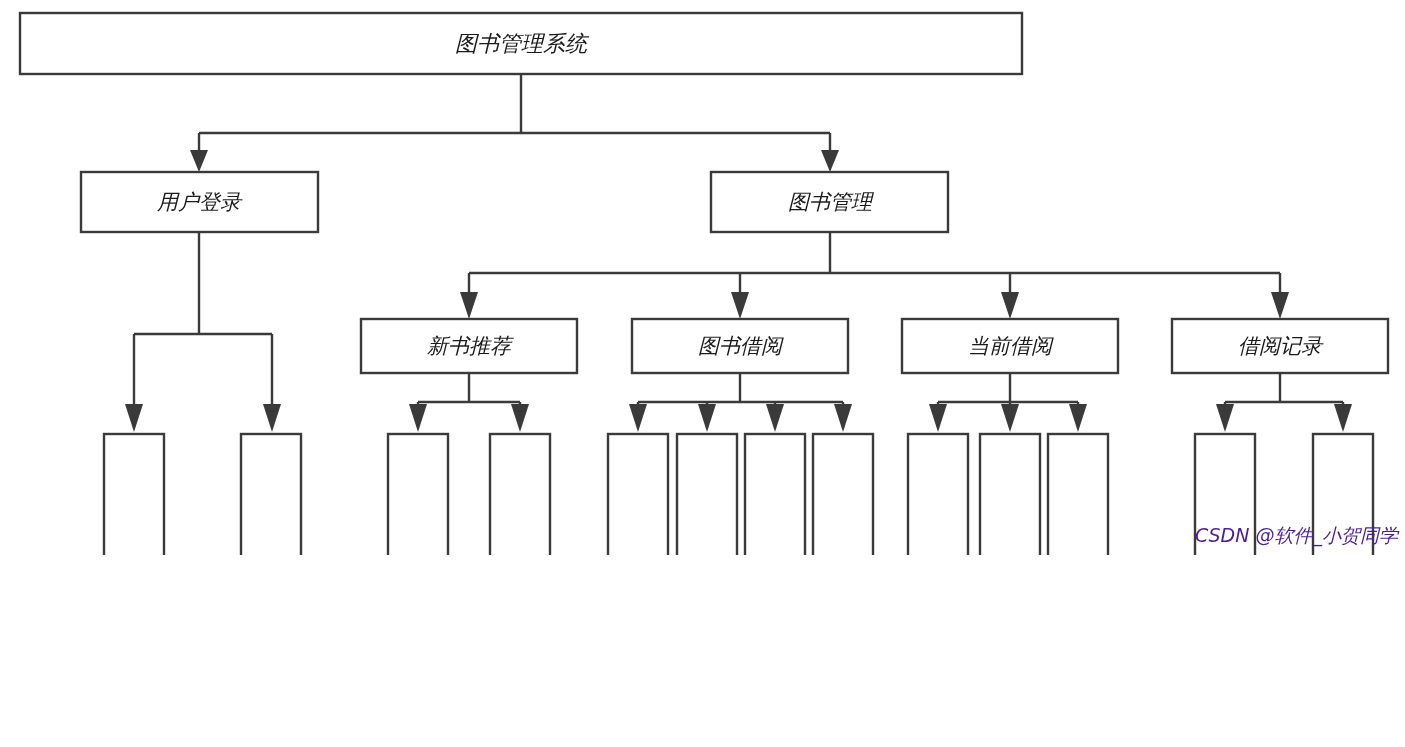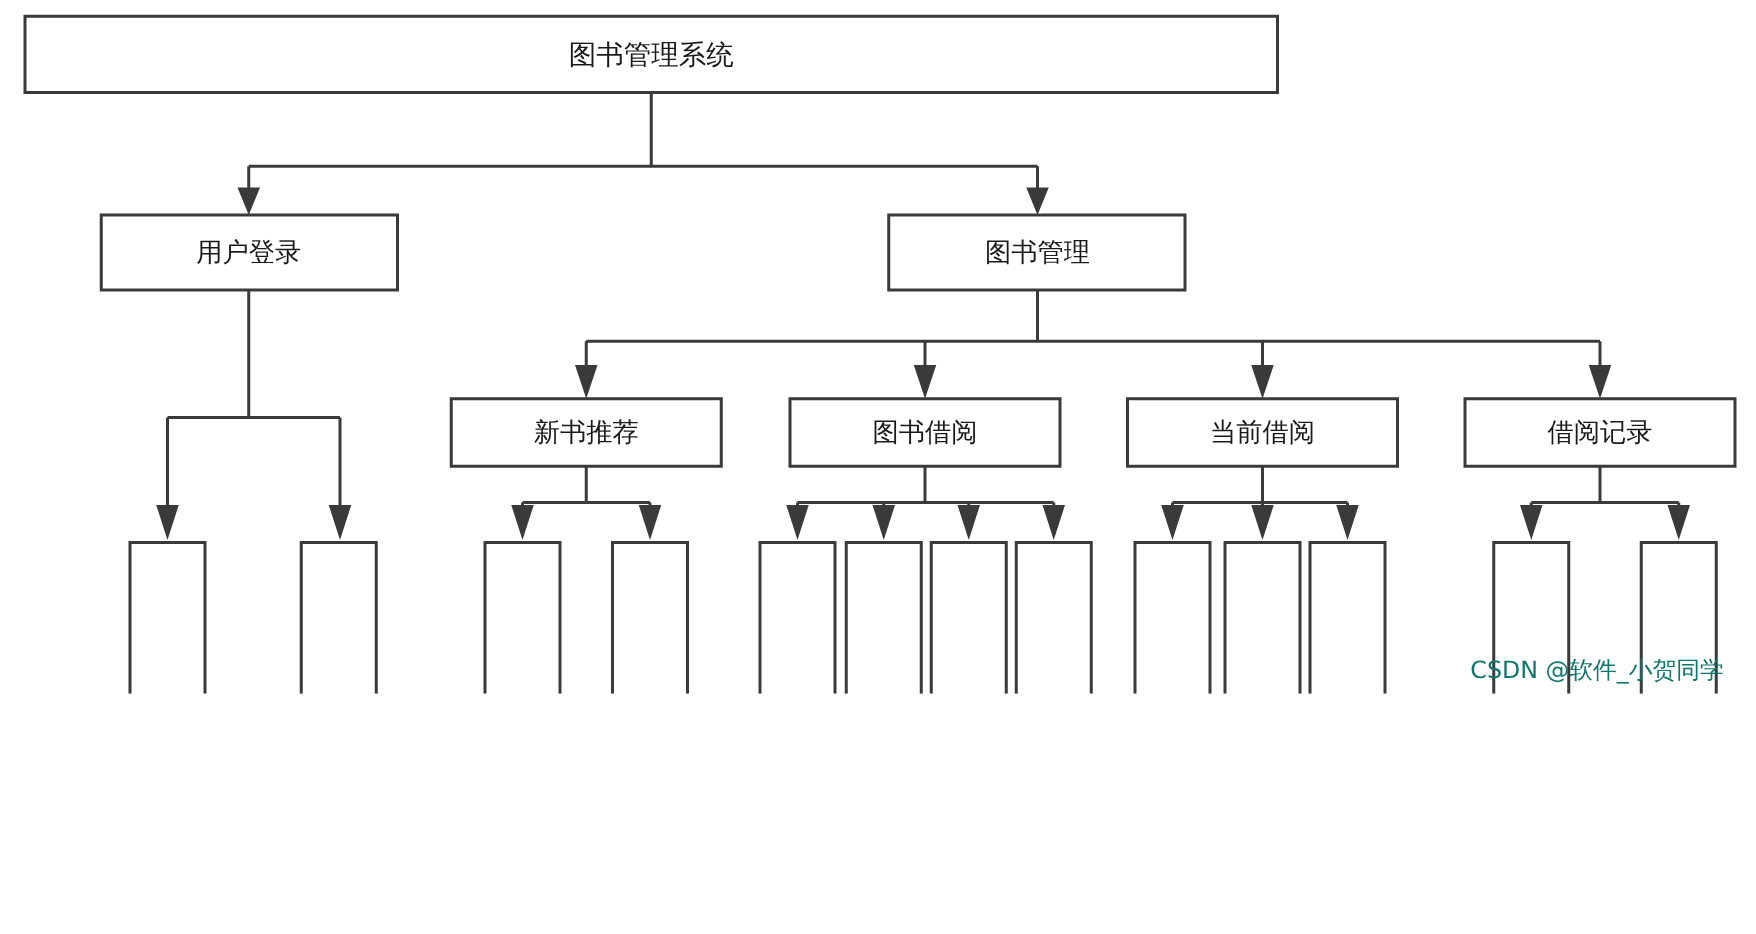--- a/index.html
+++ b/index.html
@@ -9,20 +9,21 @@
   }
   body {
     font-family: "DejaVu Sans", "Liberation Sans", sans-serif;
   }
   #diagram-root {
     position: relative;
     width: 1405px;
     height: 555px;
     background: #ffffff;
     overflow: hidden;
+    font-style: italic;
   }
   svg#flow {
     position: absolute;
     left: 0;
     top: 0;
     width: 1405px;
     height: 747px;
     display: block;
   }
   .node-box {
@@ -45,25 +46,25 @@
     font-size: 21px;
     fill: #1a1a1a;
     text-anchor: middle;
     dominant-baseline: middle;
   }
   .node-label-top {
     font-size: 22px;
   }
   .watermark {
     position: absolute;
-    right: 26px;
+    right: 7px;
     bottom: 6px;
     font-family: "DejaVu Sans", "Liberation Sans", sans-serif;
     font-size: 19px;
-    color: #0f766e;
+    color: #4c1d95;
     white-space: nowrap;
     user-select: none;
   }
 </style>
 </head>
 <body>
 
 <div id="diagram-root">
 
   <svg id="flow" viewBox="0 0 1405 747">

